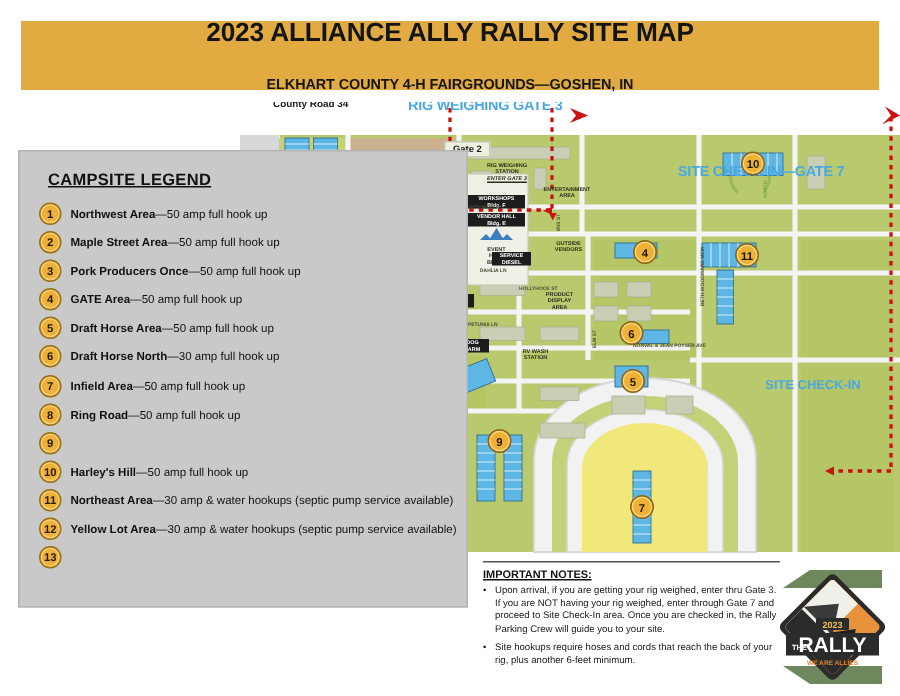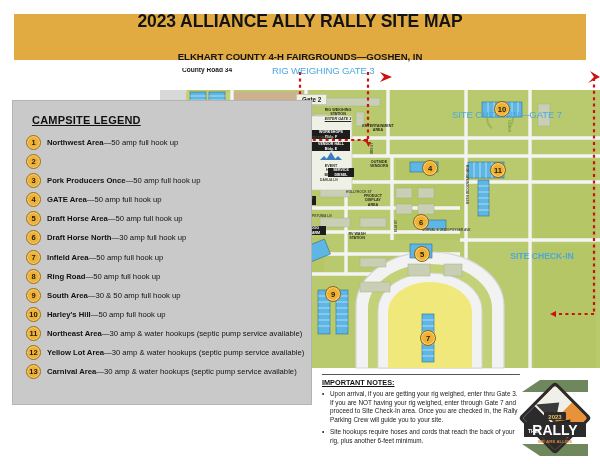--- a/index.html
+++ b/index.html
@@ -67,21 +67,21 @@
   
   .mlabel { position: absolute; pointer-events: none; }
 
   .road-label {
     font-size: 6.6px; font-weight: bold; color: #1b1b1b;
   }
   .gate-label {
     font-size: 6.3px; font-weight: bold; color: #1b1b1b;
   }
   .cyan-head {
-    font-size: 9.6px; font-weight: normal; color: #4aa8e0;
+    font-size: 9.6px; font-weight: bold; color: #4aa8e0;
     letter-spacing: -0.15px;
   }
   .cyan-mid {
     font-size: 8.6px; font-weight: bold; color: #4aa8e0;
     text-align: center; line-height: 1.12;
   }
   .mtiny {
     font-size: 3.7px; color: #2a2a18; text-align: center;
     line-height: 1.18; font-weight: bold;
   }
@@ -538,20 +538,21 @@
   <div class="legend">
     <div class="legend-title">CAMPSITE LEGEND</div>
     <div class="legend-list">
 
       <div class="legend-row">
         <div class="badge">1</div>
         <div class="legend-text"><b>Northwest Area</b><span>—50 amp full hook up</span></div>
       </div>
       <div class="legend-row">
         <div class="badge">2</div>
+        <div class="legend-text"><b>Maple Street Area</b><span>—50 amp full hook up</span></div>
       </div>
       <div class="legend-row">
         <div class="badge">3</div>
         <div class="legend-text"><b>Pork Producers Once</b><span>—50 amp full hook up</span></div>
       </div>
       <div class="legend-row">
         <div class="badge">4</div>
         <div class="legend-text"><b>GATE Area</b><span>—50 amp full hook up</span></div>
       </div>
       <div class="legend-row">
@@ -565,37 +566,35 @@
       <div class="legend-row">
         <div class="badge">7</div>
         <div class="legend-text"><b>Infield Area</b><span>—50 amp full hook up</span></div>
       </div>
       <div class="legend-row">
         <div class="badge">8</div>
         <div class="legend-text"><b>Ring Road</b><span>—50 amp full hook up</span></div>
       </div>
       <div class="legend-row">
         <div class="badge">9</div>
-        <div class="legend-text"><b>South Area</b><span>—30 &amp; 50 amp full hook up</span></div>
       </div>
       <div class="legend-row">
         <div class="badge">10</div>
         <div class="legend-text"><b>Harley's Hill</b><span>—50 amp full hook up</span></div>
       </div>
       <div class="legend-row">
         <div class="badge">11</div>
         <div class="legend-text"><b>Northeast Area</b><span>—30 amp &amp; water hookups (septic pump service available)</span></div>
       </div>
       <div class="legend-row">
         <div class="badge">12</div>
         <div class="legend-text"><b>Yellow Lot Area</b><span>—30 amp &amp; water hookups (septic pump service available)</span></div>
       </div>
       <div class="legend-row">
         <div class="badge">13</div>
-        <div class="legend-text"><b>Carnival Area</b><span>—30 amp &amp; water hookups (septic pump service available)</span></div>
       </div>
 
     </div>
   </div>
 
   <div class="notes-divider"></div>
   <div class="notes">
     <div class="notes-title">IMPORTANT NOTES:</div>
     <div class="note-item">
       <span class="note-bullet">•</span>

